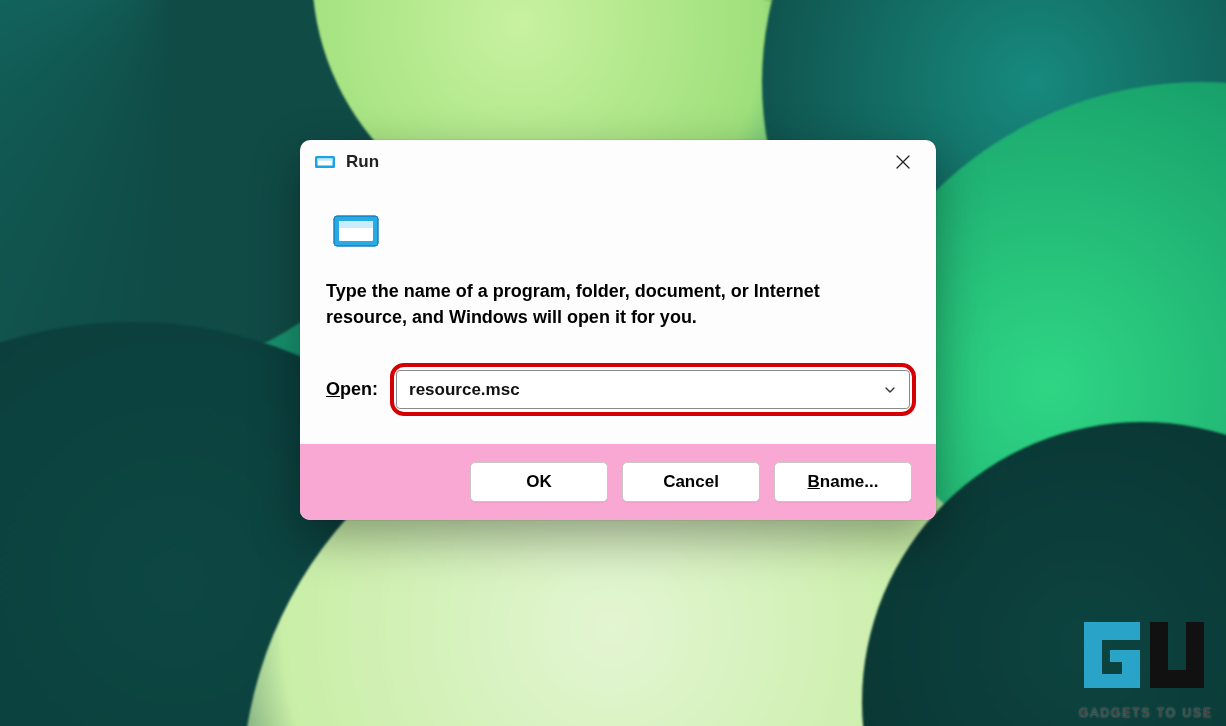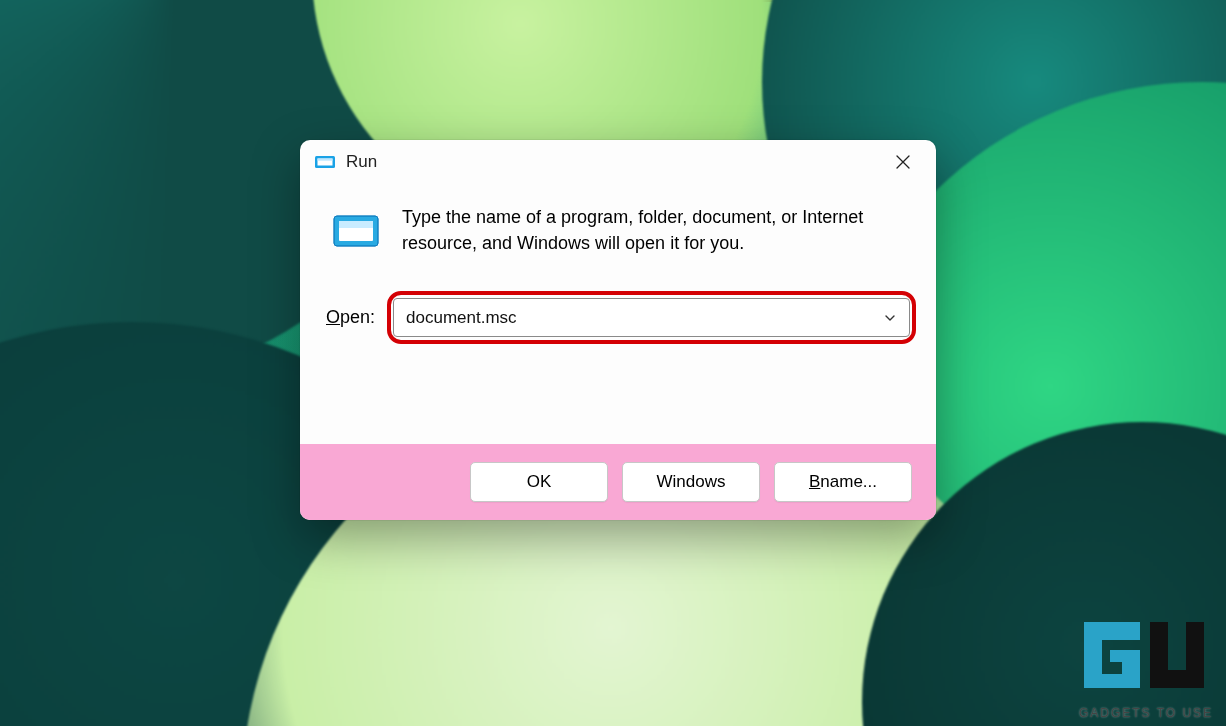--- a/index.html
+++ b/index.html
@@ -33,20 +33,21 @@
     position: absolute;
     left: 298px;
     top: 138px;
     width: 636px;
     height: 380px;
     background: #fdfdfd;
     border-radius: 10px;
     box-shadow: 0 18px 48px rgba(0,0,0,0.35), 0 0 0 1px rgba(0,0,0,0.05);
     display: flex;
     flex-direction: column;
+    font-weight: bold;
   }
   .titlebar {
     display: flex;
     align-items: center;
     height: 44px;
     padding: 0 6px 0 14px;
   }
   .title-icon {
     width: 22px; height: 22px; margin-right: 10px;
     display:flex; align-items:center; justify-content:center;
@@ -61,21 +62,21 @@
     display:flex; align-items:center; justify-content:center;
     border-radius: 6px;
     color: #222;
     cursor: pointer;
   }
 
   .body {
     flex: 1;
     padding: 20px 26px 0 26px;
   }
-  .desc-row { display:flex; align-items:flex-start; gap: 20px; }
+  .desc-row { display:flex; align-items:flex-start; gap: 20px; flex-direction: column; }
   .run-icon {
     width: 52px; height: 52px; margin-top: 2px; margin-left: 4px;
   }
   .desc-text {
     font-size: 18px;
     line-height: 1.45;
     color: #010101;
     max-width: 500px;
   }
 
@@ -201,37 +202,37 @@
         <div class="desc-text">Type the name of a program, folder, document, or Internet resource, and Windows will open it for you.</div>
       </div>
 
       <div class="open-row">
         <div class="open-label">
           <span class="u">O</span><span>pen:</span>
         </div>
         <div class="input-wrap">
           <div class="highlight-ring"></div>
           <div class="combo">
-            <span class="combo-text">document.msc</span>
+            <span class="combo-text">resource.msc</span>
             <span class="chevron">
               <svg width="14" height="14" viewBox="0 0 14 14">
                   <path d="M3 5 L7 9 L11 5" fill="none" stroke="#333" stroke-width="1.4" stroke-linecap="round" stroke-linejoin="round"></path>
                 </svg>
             </span>
           </div>
         </div>
       </div>
     </div>
 
     <div class="footer">
       <div class="btn">
         <span>OK</span>
       </div>
       <div class="btn">
-        <span>Windows</span>
+        <span>Cancel</span>
       </div>
       <div class="btn">
         <span class="u">B</span>
           <span>name...</span>
       </div>
     </div>
   </div>
 
   <div class="watermark">
     <svg width="140" height="88" viewBox="0 0 140 88">

